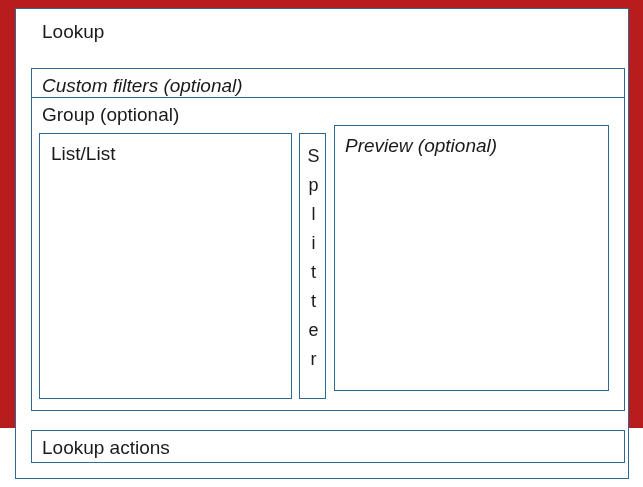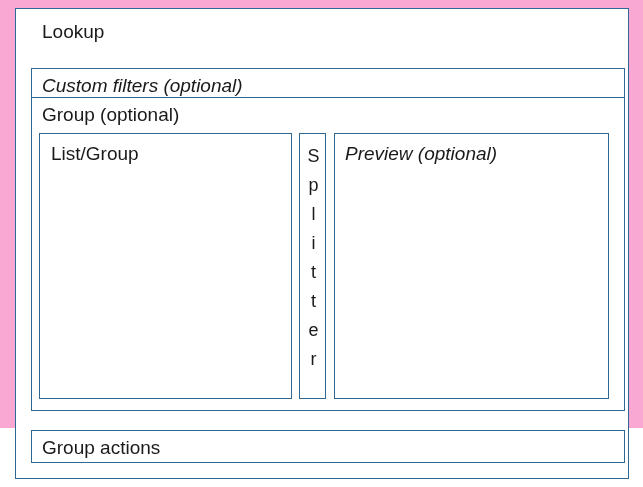--- a/index.html
+++ b/index.html
@@ -15,21 +15,21 @@
     overflow: hidden;
     font-family: "Liberation Sans", sans-serif;
     color: #1a1a1a;
   }
 
   .canvas {
     position: absolute;
     left: 0; top: 0;
     width: 643px;
     height: 428px;
-    background: #f9a8d4;
+    background: #b91c1c;
   }
 
   
   .box {
     position: absolute;
     box-sizing: border-box;
     border: 1px solid #2f6893;
     background: #ffffff;
   }
 
@@ -123,21 +123,21 @@
     font-size: 18px;
     line-height: 29px;
     height: 29px;
     font-style: normal;
     display: block;
   }
 
   
   .preview-box {
     left: 334px;
-    top: 133px;
+    top: 125px;
     width: 275px;
     height: 266px;
   }
   .preview-label {
     position: absolute;
     left: 10px;
     top: 8px;
     font-size: 19px;
     line-height: 23px;
     font-style: italic;
@@ -172,37 +172,37 @@
 
   <div class="box filters-box">
     <div class="filters-label">Custom filters (optional)</div>
   </div>
 
   <div class="box group-box">
     <div class="group-label">Group (optional)</div>
   </div>
 
   <div class="box list-box">
-    <div class="list-label">List/Group</div>
+    <div class="list-label">List/List</div>
   </div>
 
   <div class="box splitter-box">
     <div class="splitter-letters">
       <span>S</span>
       <span>p</span>
       <span>l</span>
       <span>i</span>
       <span>t</span>
       <span>t</span>
       <span>e</span>
       <span>r</span>
     </div>
   </div>
 
   <div class="box preview-box">
     <div class="preview-label">Preview (optional)</div>
   </div>
 
   <div class="box actions-box">
-    <div class="actions-label">Group actions</div>
+    <div class="actions-label">Lookup actions</div>
   </div>
 
 </div>
 
 </body></html>

